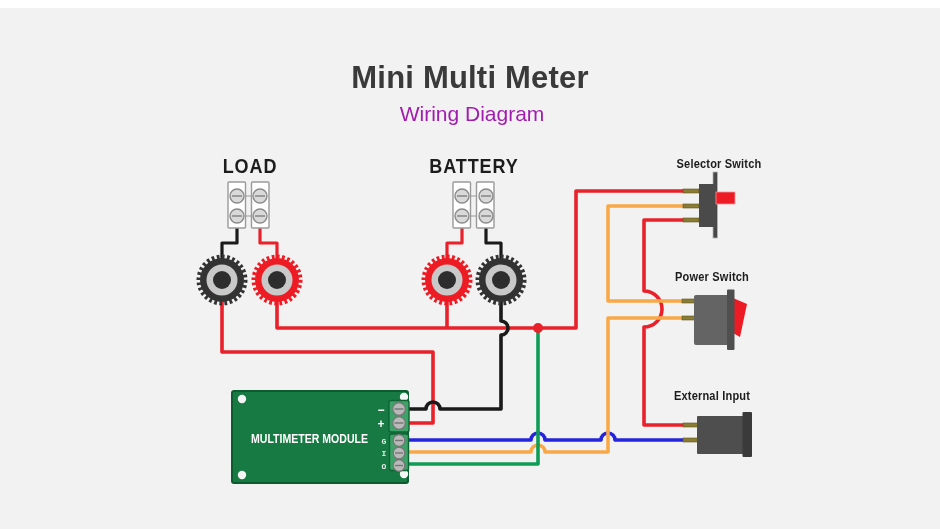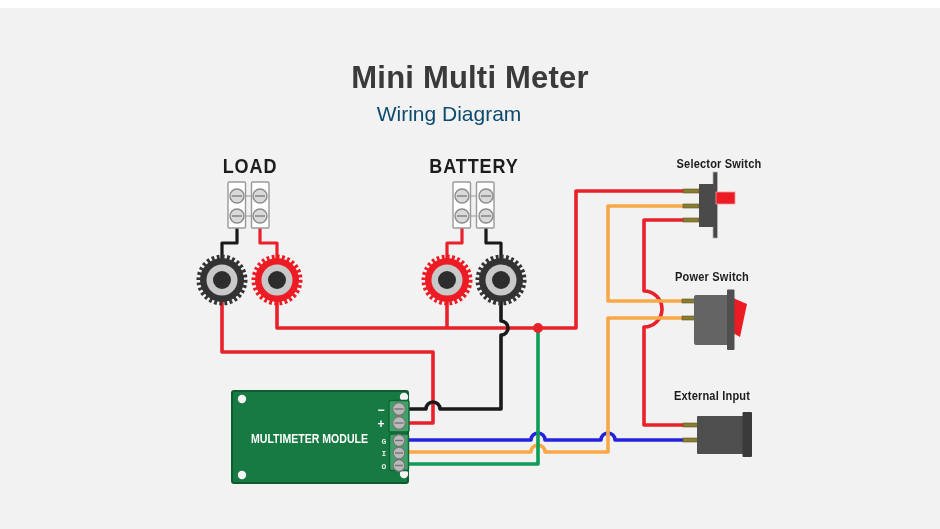--- a/index.html
+++ b/index.html
@@ -1,22 +1,22 @@
 <!DOCTYPE html>
 <html><head>
 <meta charset="utf-8">
 <style>
   html,body{margin:0;padding:0;}
   .canvas{position:relative;width:940px;height:529px;background:#f2f2f2;overflow:hidden;
           font-family:"Liberation Sans",sans-serif;margin-top:8px;}
   .abs{position:absolute;}
   .title{left:470px;top:52px;transform:translateX(-50%);font-size:31px;font-weight:800;
          color:#3a3a3a;white-space:nowrap;letter-spacing:0.2px;}
-  .subtitle{left:449px;top:94px;transform:translateX(-50%);font-size:21px;font-weight:400;
-         color:#0c4a6e;white-space:nowrap;}
+  .subtitle{left:472px;top:94px;transform:translateX(-50%);font-size:21px;font-weight:400;
+         color:#a21caf;white-space:nowrap;}
   .big-label{font-size:20px;font-weight:700;color:#1c1c1c;white-space:nowrap;
          transform:translateX(-50%) scaleX(0.9);letter-spacing:1px;}
   .small-label{font-size:12px;font-weight:700;color:#1c1c1c;white-space:nowrap;
          transform:translateX(-50%) scaleX(0.92);letter-spacing:0.2px;}
   svg{position:absolute;left:0;top:0;}
   .wire{fill:none;stroke-width:3.6px;stroke-linejoin:round;stroke-linecap:butt;}
   .wire-thin{fill:none;stroke-width:3.2px;stroke-linejoin:round;}
   .tblock{fill:#ffffff;stroke:#9a9a9a;stroke-width:1.4;}
   .screw{fill:#d9d9d9;stroke:#8a8a8a;stroke-width:1.4;}
   .slot{stroke:#8a8a8a;stroke-width:1.6;}

